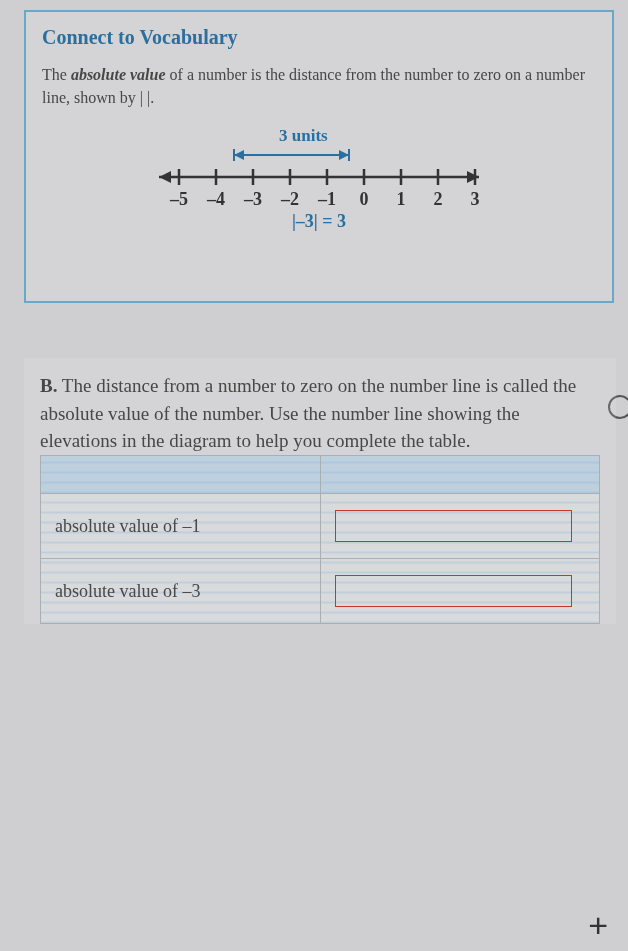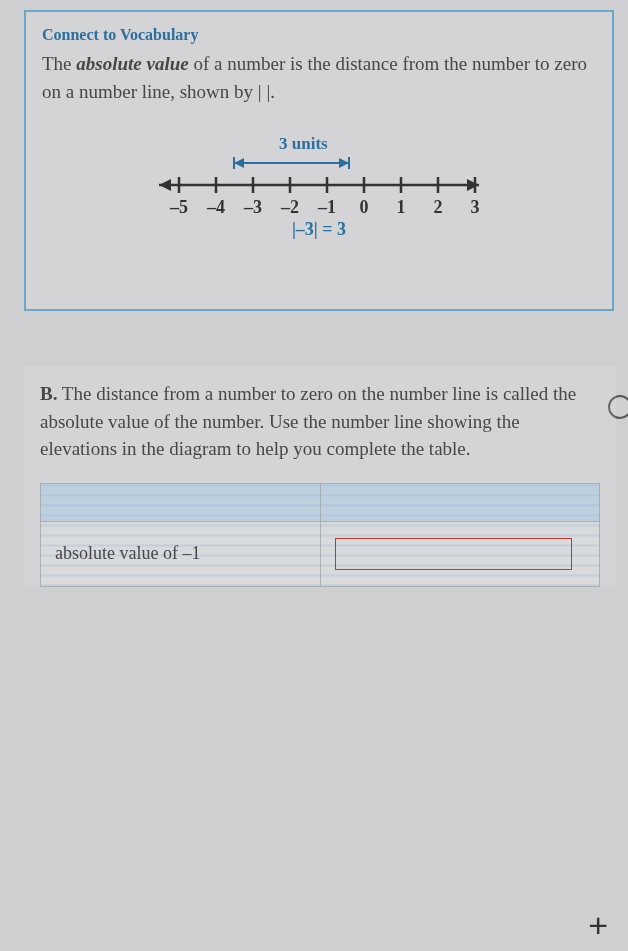--- a/index.html
+++ b/index.html
@@ -15,45 +15,44 @@
   }
   .vocab-box {
     margin: 10px 14px 0 24px;
     border: 2px solid #6aa8c8;
     padding: 14px 16px 60px 16px;
     background: #d4d4d6;
   }
   .vocab-title {
     color: #2a6f9e;
     font-weight: bold;
-    font-size: 16px;
-    margin-bottom: 6px;
+    font-size: 20px;
+    margin-bottom: 14px;
   }
   .vocab-text {
-    font-size: 19px;
+    font-size: 16px;
     line-height: 1.45;
     color: #474747;
   }
   .italic-bold { font-style: italic; font-weight: bold; }
   .number-line-wrap {
-    margin-top: 30px;
+    margin-top: 18px;
     text-align: center;
   }
   .number-line-svg { width: 340px; height: 110px; }
   .section-b {
     margin: 55px 12px 0 24px;
     background: rgba(255,255,255,0.12);
     padding: 14px 16px 0 16px;
     position: relative;
   }
   .section-b-text {
     font-size: 19px;
     line-height: 1.45;
     color: #474747;
-    margin-bottom: 20px;
   }
   .bold { font-weight: bold; }
   .table {
     width: 100%;
     border-collapse: collapse;
     background:
       repeating-linear-gradient(
         0deg,
         rgba(120,170,220,0.25) 0px,
         rgba(120,170,220,0.25) 2px,
@@ -170,17 +169,23 @@
         <th></th>
       </tr>
     </thead>
     <tbody>
       <tr>
         <td>absolute value of –1</td>
         <td>
             <input class="answer-field" type="text" style="">
           </td>
       </tr>
+      <tr>
+        <td>absolute value of –3</td>
+        <td>
+            <input class="answer-field" type="text" style="">
+          </td>
+      </tr>
     </tbody>
   </table>
 </div>
 
 <div class="plus-mark">+</div>
 
 </body></html>

